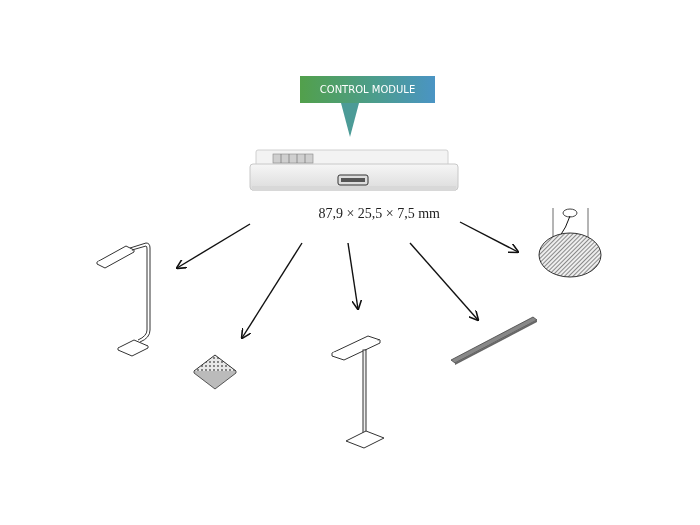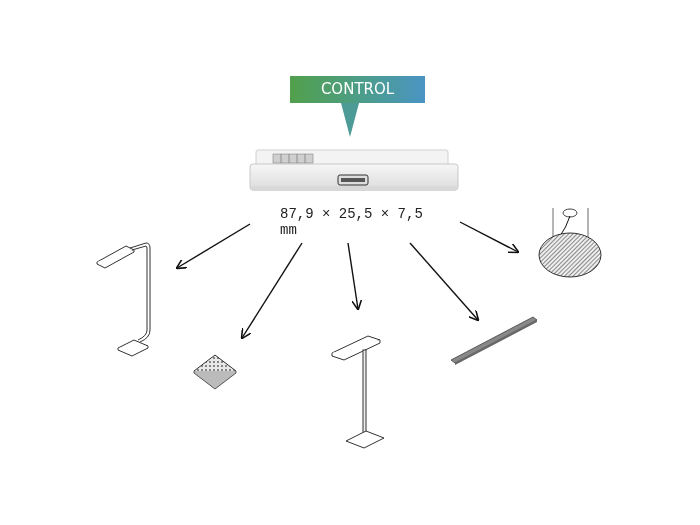--- a/index.html
+++ b/index.html
@@ -1,30 +1,30 @@
 <!DOCTYPE html>
 <html><head>
 <meta charset="utf-8">
 <style>
   html, body { margin: 0; padding: 0; background: #ffffff; }
   body { width: 700px; height: 525px; position: relative; overflow: hidden; font-family: "DejaVu Sans", sans-serif; }
   .label-box {
-    position: absolute; left: 290px; top: 76px; width: 135px; height: 27px;
+    position: absolute; left: 300px; top: 76px; width: 135px; height: 27px;
     background: linear-gradient(90deg, #52a04b 0%, #4c9d8c 55%, #4a94c4 100%);
-    color: #ffffff; font-size: 15px; line-height: 27px; text-align: center;
+    color: #ffffff; font-size: 10px; line-height: 27px; text-align: center;
     letter-spacing: 0px; font-family: "DejaVu Sans", sans-serif;
   }
   .label-tail {
     position: absolute; left: 341px; top: 103px; width: 0; height: 0;
     border-left: 9px solid transparent; border-right: 9px solid transparent;
     border-top: 34px solid #4c9b97;
   }
   .dims {
-    position: absolute; left: 280px; top: 206px; width: 160px; text-align: left;
-    font-size: 14px; color: #222; font-family: Liberation Mono, monospace;
+    position: absolute; left: 280px; top: 206px; width: 160px; text-align: right;
+    font-size: 14px; color: #222; font-family: Liberation Serif, serif;
   }
   svg { position: absolute; left: 0; top: 0; }
 </style>
 </head>
 <body>
 
 <div class="label-box">CONTROL MODULE</div>
 <div class="label-tail"></div>
 
 <svg width="700" height="525" viewBox="0 0 700 525">

